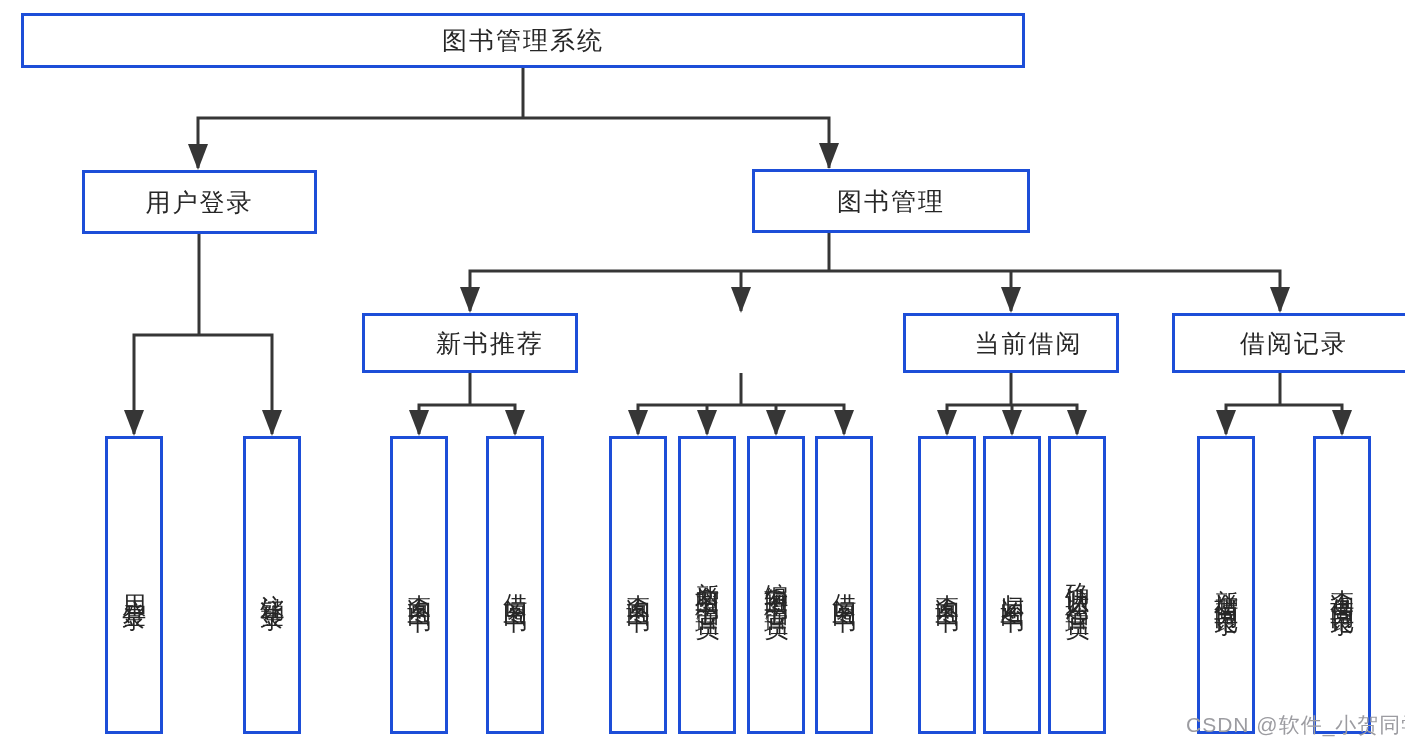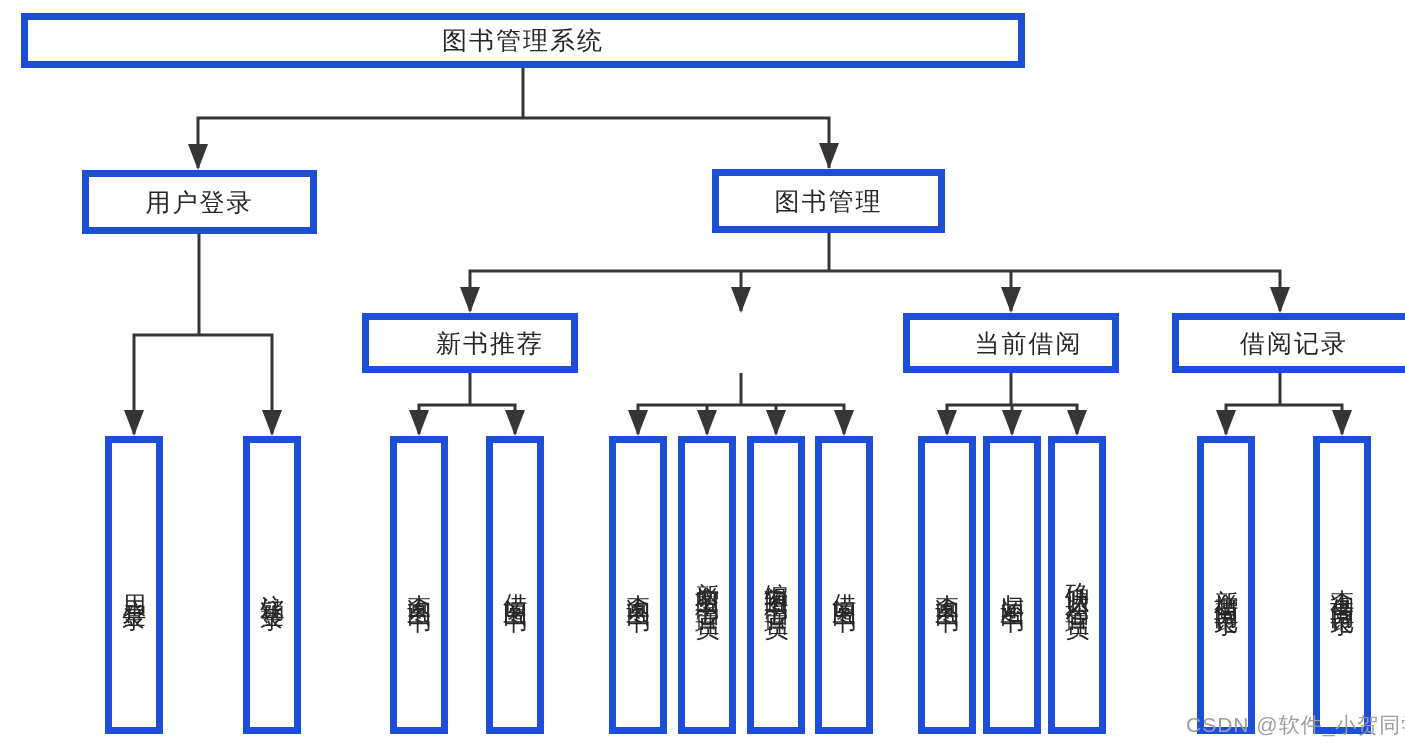--- a/index.html
+++ b/index.html
@@ -9,42 +9,42 @@
     background:#ffffff;
     font-family:"Liberation Sans", sans-serif;
     overflow:hidden;
   }
   .connectors{
     position:absolute;left:0;top:0;z-index:0;
   }
   .box{
     position:absolute;
     background:#ffffff;
-    border:7px solid #1d4ed8;
+    border:3px solid #1d4ed8;
     box-sizing:border-box;
     display:flex;align-items:center;justify-content:center;
     color:#262626;
     z-index:1;
   }
   .hlabel{
     font-size:25px;
     letter-spacing:2px;
     white-space:nowrap;
   }
   .vlabel{
     writing-mode:vertical-rl;
     text-orientation:mixed;
     font-size:24px;
     letter-spacing:5px;
     line-height:1.1;
   }
   
   .pos-root          {left:21px;  top:13px;  width:1004px; height:55px;}
   .pos-user-login    {left:82px;  top:170px; width:235px;  height:64px;}
-  .pos-book-mgmt     {left:712px; top:169px; width:233px;  height:64px;}
+  .pos-book-mgmt     {left:752px; top:169px; width:278px;  height:64px;}
   .pos-new-book      {left:362px; top:313px; width:216px;  height:60px;padding-left:40px;}
   .pos-book-borrow   {left:632px; top:313px; width:216px;  height:60px;}
   .pos-cur-borrow    {left:903px; top:313px; width:216px;  height:60px;padding-left:35px;}
   .pos-borrow-rec    {left:1172px;top:313px; width:244px;  height:60px;}
   .leaf{top:436px;width:58px;height:298px;}
   .pos-ul1{left:105px;} .pos-ul2{left:243px;}
   .pos-nb1{left:390px;} .pos-nb2{left:486px;}
   .pos-bb1{left:609px;} .pos-bb2{left:678px;} .pos-bb3{left:747px;} .pos-bb4{left:815px;}
   .pos-cb1{left:918px;} .pos-cb2{left:983px;} .pos-cb3{left:1048px;}
   .pos-br1{left:1197px;} .pos-br2{left:1313px;}

